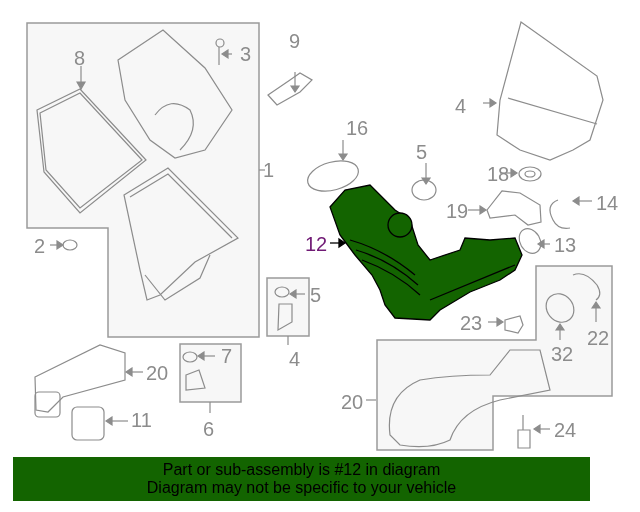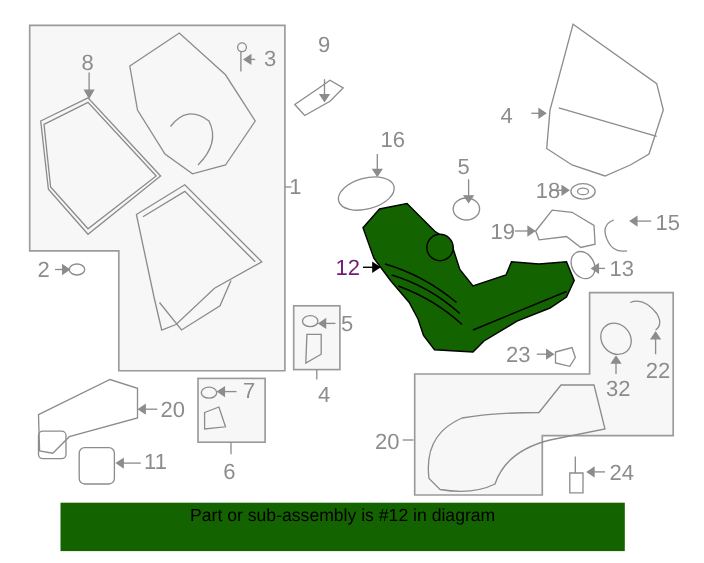--- a/index.html
+++ b/index.html
@@ -1,20 +1,20 @@
 <!DOCTYPE html>
 <html><head>
 <meta charset="utf-8">
 <style>
   html,body{margin:0;padding:0;background:#fff;}
   body{width:640px;height:512px;position:relative;overflow:hidden;font-family:"Liberation Sans",sans-serif;}
   .stage{position:absolute;left:0;top:0;width:640px;height:512px;}
   .lbl{position:absolute;font-size:20px;color:#8c8c8c;line-height:20px;}
   .lbl.hl{color:#701a75;}
-  .banner{position:absolute;left:13px;top:457px;width:513px;height:44px;background:#136400;color:#000;text-align:center;font-size:16px;line-height:18px;padding-top:4px;box-sizing:border-box;margin-left:42px;}
+  .banner{position:absolute;left:13px;top:457px;width:577px;height:44px;background:#136400;color:#000;text-align:center;font-size:16px;line-height:18px;padding-top:4px;box-sizing:border-box;}
   .banner div{white-space:nowrap;}
   svg{position:absolute;left:0;top:0;}
 </style>
 </head>
 <body>
 
 <div class="stage">
   <svg width="640" height="512" viewBox="0 0 640 512">
     <g fill="#f7f7f7" stroke="#9a9a9a" stroke-width="1.5">
 
@@ -148,28 +148,29 @@
   <div class="lbl" style="left:289px;top:349px">4</div>
   <div class="lbl" style="left:310px;top:285px">5</div>
   <div class="lbl" style="left:203px;top:419px">6</div>
   <div class="lbl" style="left:221px;top:346px">7</div>
   <div class="lbl" style="left:74px;top:48px">8</div>
   <div class="lbl" style="left:289px;top:31px">9</div>
   <div class="lbl" style="left:146px;top:363px">20</div>
   <div class="lbl" style="left:131px;top:410px">11</div>
   <div class="lbl hl" style="left:305px;top:234px">12</div>
   <div class="lbl" style="left:554px;top:235px">13</div>
-  <div class="lbl" style="left:596px;top:193px">15</div>
+  <div class="lbl" style="left:596px;top:193px">14</div>
   <div class="lbl" style="left:416px;top:142px">5</div>
   <div class="lbl" style="left:346px;top:118px">16</div>
   <div class="lbl" style="left:455px;top:96px">4</div>
   <div class="lbl" style="left:487px;top:164px">18</div>
   <div class="lbl" style="left:446px;top:201px">19</div>
   <div class="lbl" style="left:341px;top:392px">20</div>
   <div class="lbl" style="left:551px;top:344px">32</div>
   <div class="lbl" style="left:587px;top:328px">22</div>
   <div class="lbl" style="left:460px;top:313px">23</div>
   <div class="lbl" style="left:554px;top:420px">24</div>
 
   <div class="banner">
     <div>Part or sub-assembly is #12 in diagram</div>
+    <div>Diagram may not be specific to your vehicle</div>
   </div>
 </div>
 
 </body></html>

